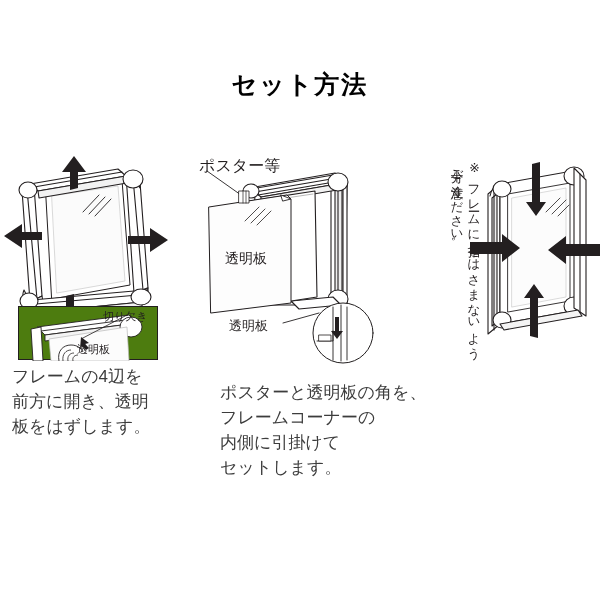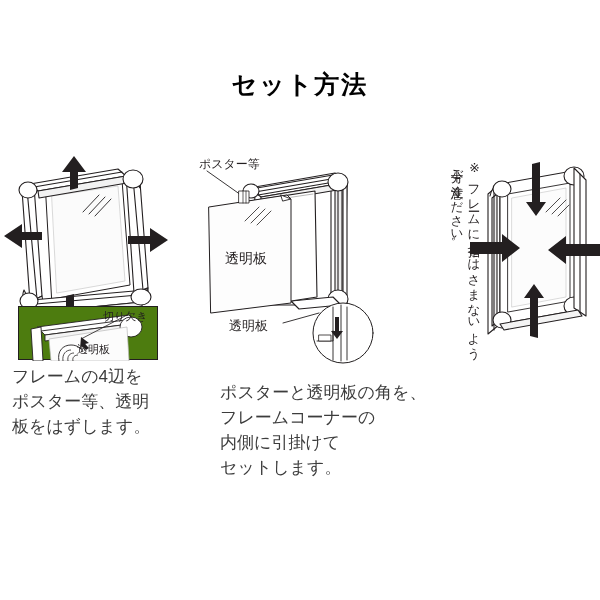--- a/index.html
+++ b/index.html
@@ -51,21 +51,21 @@
   
   .inset-box {
     position: absolute;
     border: 1.5px solid #231f20;
     background: #4d7c0f;
     box-sizing: border-box;
   }
 
   .lbl {
     position: absolute;
-    font-size: 12px;
+    font-size: 16px;
     color: #231f20;
     white-space: nowrap;
   }
   .lbl-sm {
     position: absolute;
     font-size: 11px;
     color: #231f20;
     white-space: nowrap;
   }
 
@@ -168,21 +168,21 @@
 
           <path d="M62,30 L70,36 L66,37 L70,41 L67,43 L63,39 L61,42 Z" fill="#231f20" stroke="none"></path>
         </g>
       </svg>
       <span class="lbl-sm" style="left:84px; top:2px;">切り欠き</span>
       <span class="lbl-sm" style="left:58px; top:35px;">透明板</span>
     </div>
   </div>
 
   <div class="caption" style="left:12px; top:364px; width:175px;">フレームの4辺を
-ポスター等、透明
+前方に開き、透明
 板をはずします。</div>
 
   <div class="panel" style="left:195px; top:155px; width:200px; height:210px;">
 
     <svg class="figure" width="200" height="210" viewBox="0 0 200 210" style="left:0px; top:0px;">
       <g fill="none" stroke="#231f20" stroke-width="1.1" stroke-linejoin="round" stroke-linecap="round">
 
         <polygon points="60,32 140,18 152,28 150,140 136,150 58,150" fill="#ffffff"></polygon>
 
         <polygon points="136,22 152,30 152,142 136,150" fill="#ffffff"></polygon>

